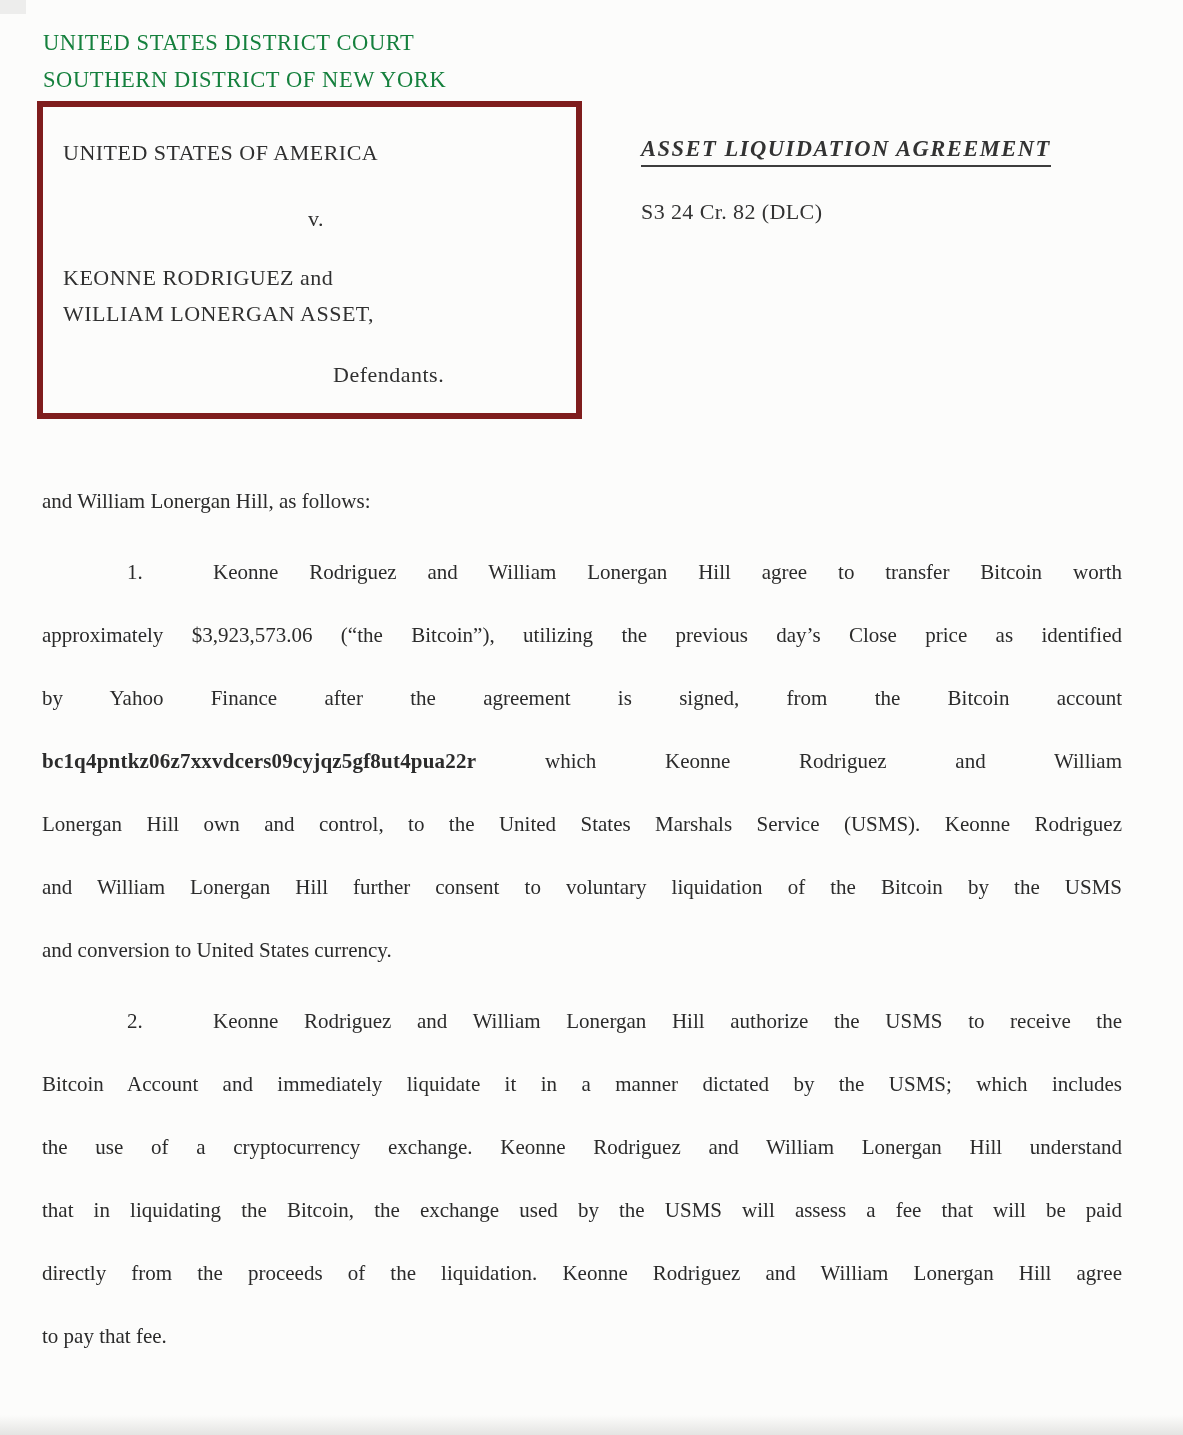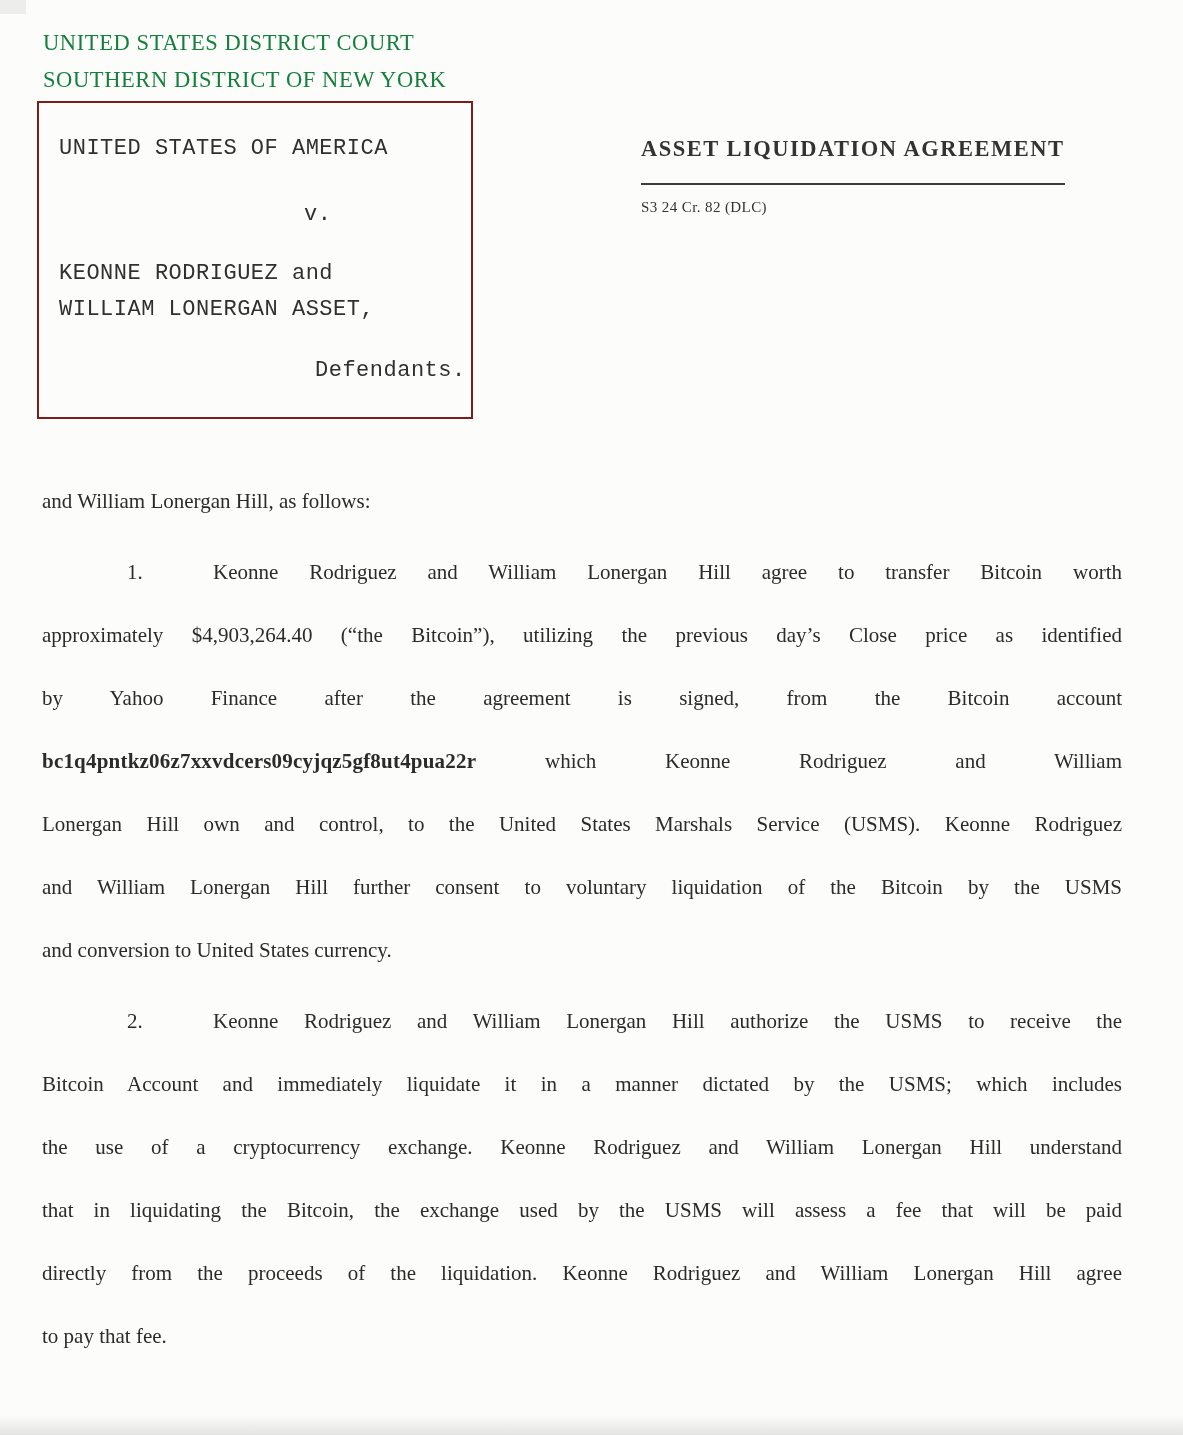--- a/index.html
+++ b/index.html
@@ -22,49 +22,49 @@
     line-height: 37px;
     letter-spacing: 0.6px;
     color: #15803d;
   }
 
   
   .caption-box {
     position: absolute;
     left: 37px;
     top: 101px;
-    width: 436px;
+    width: 545px;
     height: 318px;
-    border: 2px solid #7f1d1d;
+    border: 6px solid #7f1d1d;
     box-sizing: border-box;
-    font-family: Liberation Mono, monospace;
   }
   .caption-box .inner { position: absolute; font-size: 22px; letter-spacing: 0.5px; color: #303030; }
   .plaintiff   { left: 20px;  top: 33px; }
   .versus      { left: 265px; top: 99px; }
   .defendants  { left: 20px;  top: 153px; line-height: 36px; }
-  .def-label   { left: 276px; top: 255px; }
+  .def-label   { left: 290px; top: 255px; }
 
   
   .doc-title {
     position: absolute;
     left: 641px;
     top: 136px;
     font-size: 22.5px;
     font-weight: bold;
     letter-spacing: 1.5px;
     color: #333333;
     border-bottom: 2.5px solid #3d3d3d;
-    padding-bottom: 21px;
+    padding-bottom: 3px;
+    font-style: italic;
   }
   .case-number {
     position: absolute;
     left: 641px;
     top: 199px;
-    font-size: 15px;
+    font-size: 22px;
     letter-spacing: 0.4px;
     color: #333333;
   }
 
   
   .body-text {
     position: absolute;
     left: 42px;
     top: 470px;
     width: 1080px;
@@ -122,21 +122,21 @@
   <div class="case-number">S3 24 Cr. 82 (DLC)</div>
 
   <div class="body-text">
 
     <div class="para">
       <div class="line last">and William Lonergan Hill, as follows:</div>
     </div>
 
     <div class="para">
       <div class="line indent"><span class="pnum">1.</span><span>Keonne Rodriguez and William Lonergan Hill agree to transfer Bitcoin worth</span></div>
-      <div class="line">approximately $4,903,264.40 (“the Bitcoin”), utilizing the previous day’s Close price as identified</div>
+      <div class="line">approximately $3,923,573.06 (“the Bitcoin”), utilizing the previous day’s Close price as identified</div>
       <div class="line">by Yahoo Finance after the agreement is signed, from the Bitcoin account</div>
       <div class="line"><b class="btc">bc1q4pntkz06z7xxvdcers09cyjqz5gf8ut4pua22r</b> <span>which Keonne Rodriguez and William</span></div>
       <div class="line">Lonergan Hill own and control, to the United States Marshals Service (USMS). Keonne Rodriguez</div>
       <div class="line">and William Lonergan Hill further consent to voluntary liquidation of the Bitcoin by the USMS</div>
       <div class="line last">and conversion to United States currency.</div>
     </div>
 
     <div class="para">
       <div class="line indent"><span class="pnum">2.</span><span>Keonne Rodriguez and William Lonergan Hill authorize the USMS to receive the</span></div>
       <div class="line">Bitcoin Account and immediately liquidate it in a manner dictated by the USMS; which includes</div>

